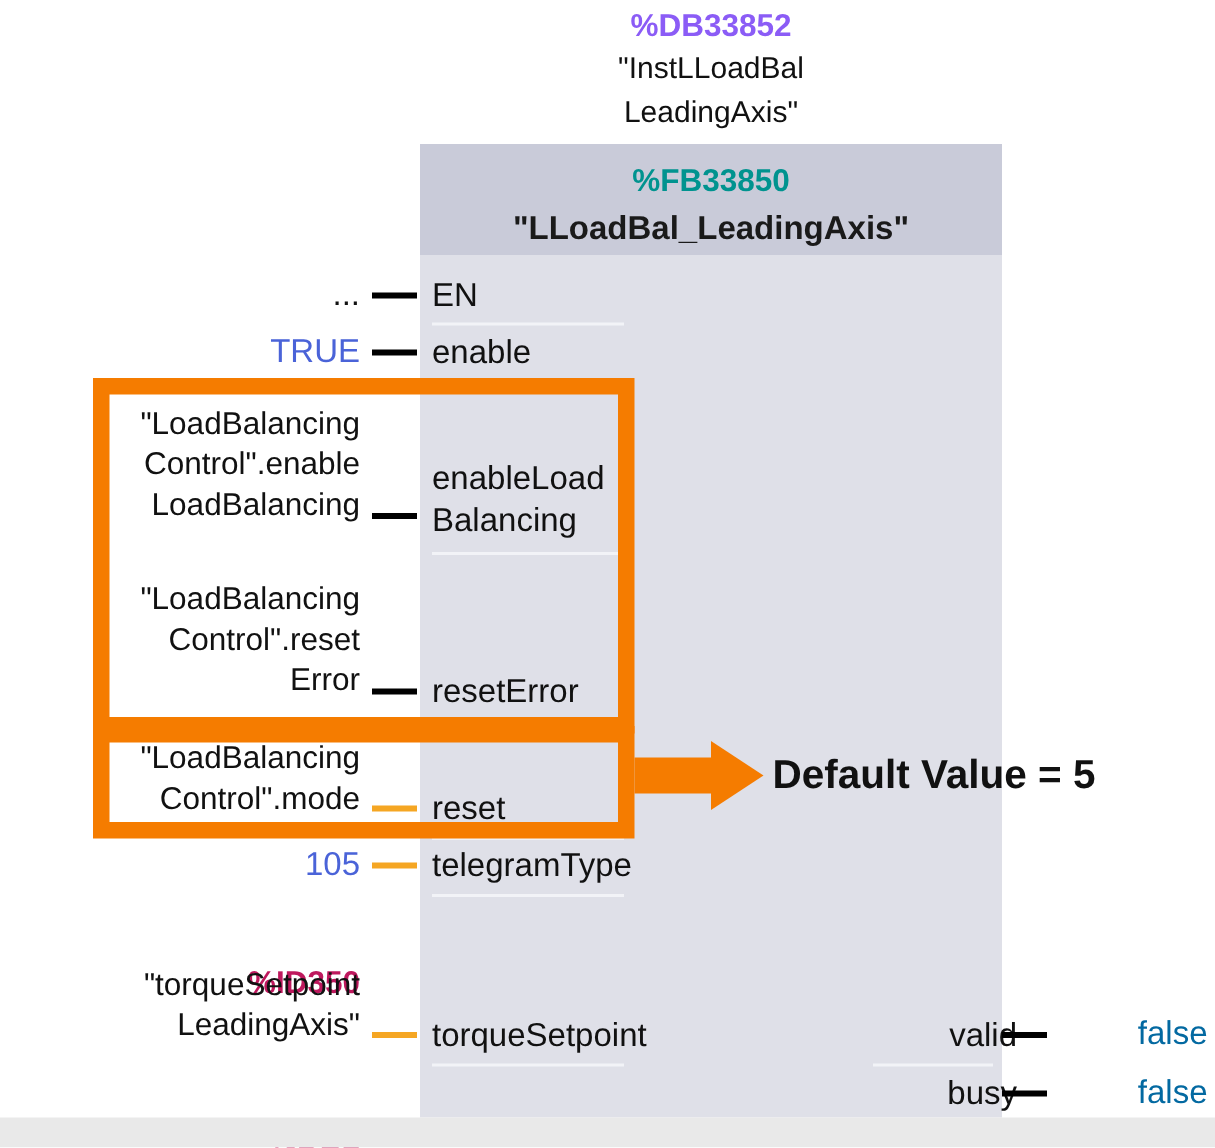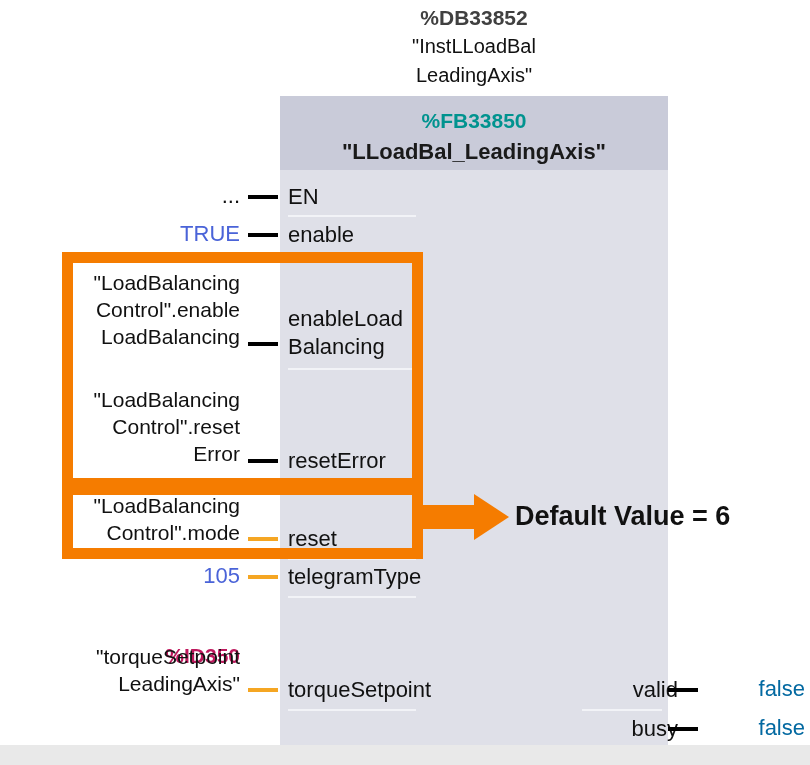--- a/index.html
+++ b/index.html
@@ -58,21 +58,21 @@
   .inst-wrap {
     position: absolute;
     left: 280px;
     top: 4px;
     width: 388px;
     text-align: center;
   }
   .inst-db {
     font-size: 21px;
     font-weight: bold;
-    color: #404040;
+    color: #8b5cf6;
     line-height: 28px;
   }
   .inst-name-line {
     font-size: 20px;
     color: #111111;
     line-height: 29px;
   }
 
   
   .pin-in {
@@ -276,17 +276,17 @@
   </div>
 
   <div class="val-gray" style="left:705px; top:676px; width:100px;">false</div>
   <div class="val-gray" style="left:705px; top:715px; width:100px;">false</div>
 
   <div class="hl-box" style="left:62px; top:252px; width:361px; height:237px;"></div>
   <div class="hl-box" style="left:62px; top:484px; width:361px; height:75px;"></div>
 
   <div class="arrow-stem" style="left:423px; top:505px; width:55px; height:24px;"></div>
   <div class="arrow-head" style="left:474px; top:494px;"></div>
-  <div class="annot" style="left:515px; top:501px;">Default Value = 6</div>
+  <div class="annot" style="left:515px; top:501px;">Default Value = 5</div>
 
   <div class="bottom-bar"></div>
 
 </div>
 
 </body></html>

